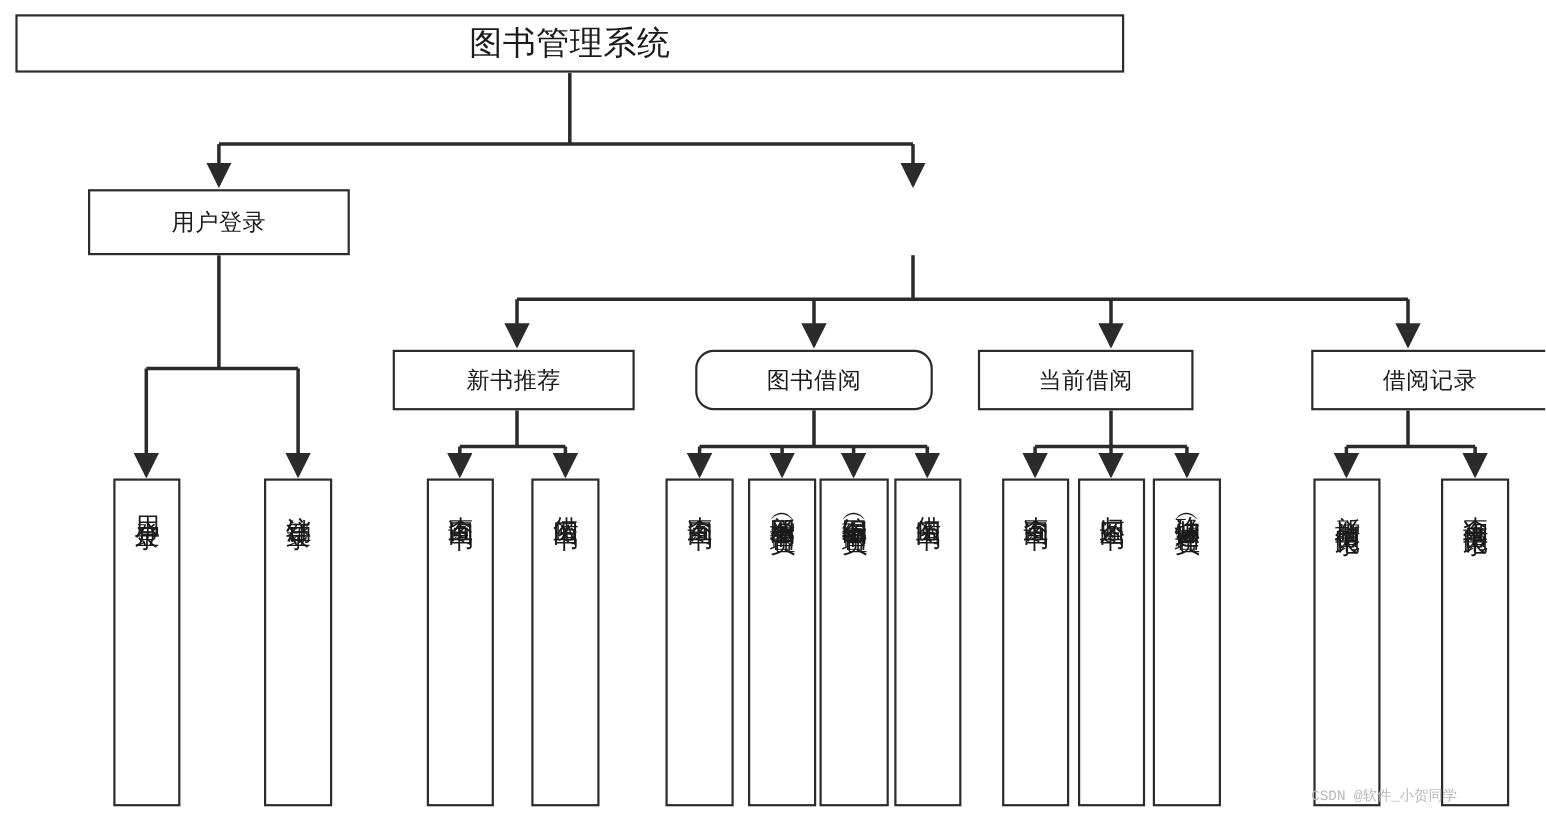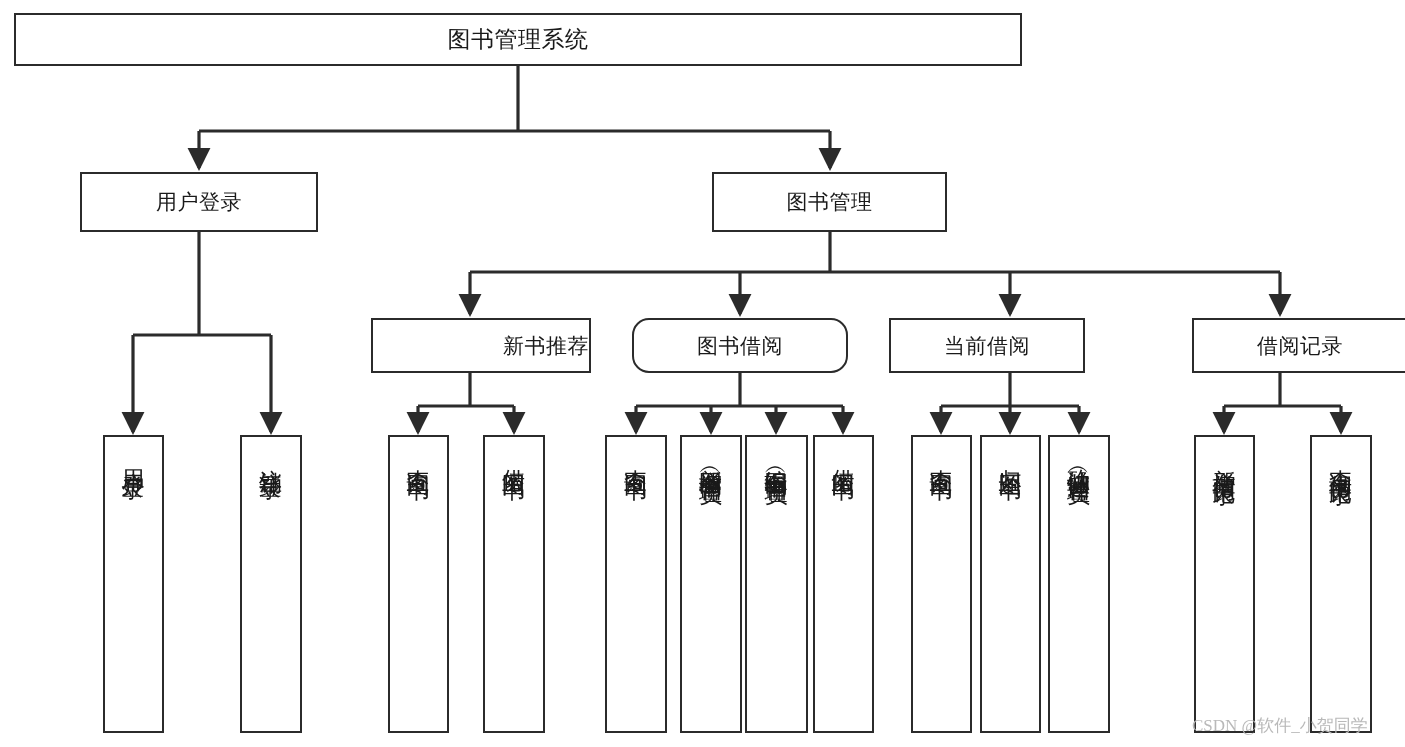--- a/index.html
+++ b/index.html
@@ -31,21 +31,21 @@
     align-items: center;
     justify-content: center;
     z-index: 2;
   }
   .node .label {
     color: #1a1a1a;
     letter-spacing: 0.5px;
     white-space: nowrap;
   }
   
-  .node.root .label { font-size: 23px; }
+  .node.root .label { font-size: 30px; }
   
   .node.lvl2 .label { font-size: 21px; }
   
   .node.leaf {
     align-items: flex-start;
     padding-top: 14px;
   }
   .node.leaf .label {
     writing-mode: vertical-rl;
     text-orientation: upright;
@@ -54,25 +54,25 @@
     letter-spacing: 3px;
     white-space: normal;
   }
   .node.leaf.tall .label {
     letter-spacing: 2px;
   }
   #watermark {
     position: absolute;
     left: 1192px;
     top: 714px;
-    font-size: 17px;
+    font-size: 13px;
     color: #b9b9b9;
     white-space: nowrap;
     z-index: 5;
-    font-family: Liberation Serif, serif;
+    font-family: Liberation Mono, monospace;
   }
 </style>
 </head>
 <body>
 
 <div id="canvas">
 
   <svg id="wires" viewBox="0 0 1405 747" xmlns="http://www.w3.org/2000/svg">
     <defs>
       <marker id="arrow" viewBox="0 0 12 12" refX="10.5" refY="6" markerWidth="7.2" markerHeight="7.2" orient="auto-start-reverse">
@@ -124,25 +124,22 @@
     </g>
   </svg>
 
   <div class="node root" style="left:14px; top:13px; width:1008px; height:53px;">
     <span class="label">图书管理系统</span>
   </div>
 
   <div class="node lvl2" style="left:80px; top:172px; width:238px; height:60px;">
     <span class="label">用户登录</span>
   </div>
-  <div class="node lvl2" style="left:712px; top:172px; width:235px; height:60px;">
-    <span class="label">图书管理</span>
-  </div>
 
-  <div class="node lvl2" style="left:371px; top:318px; width:220px; height:55px;justify-content:flex-end;">
+  <div class="node lvl2" style="left:357px; top:318px; width:220px; height:55px;">
     <span class="label">新书推荐</span>
   </div>
   <div class="node lvl2" style="left:632px; top:318px; width:216px; height:55px;border-radius:17px;">
     <span class="label">图书借阅</span>
   </div>
   <div class="node lvl2" style="left:889px; top:318px; width:196px; height:55px;">
     <span class="label">当前借阅</span>
   </div>
   <div class="node lvl2" style="left:1172px; top:318px; width:216px; height:55px;margin-left:20px;">
     <span class="label">借阅记录</span>

